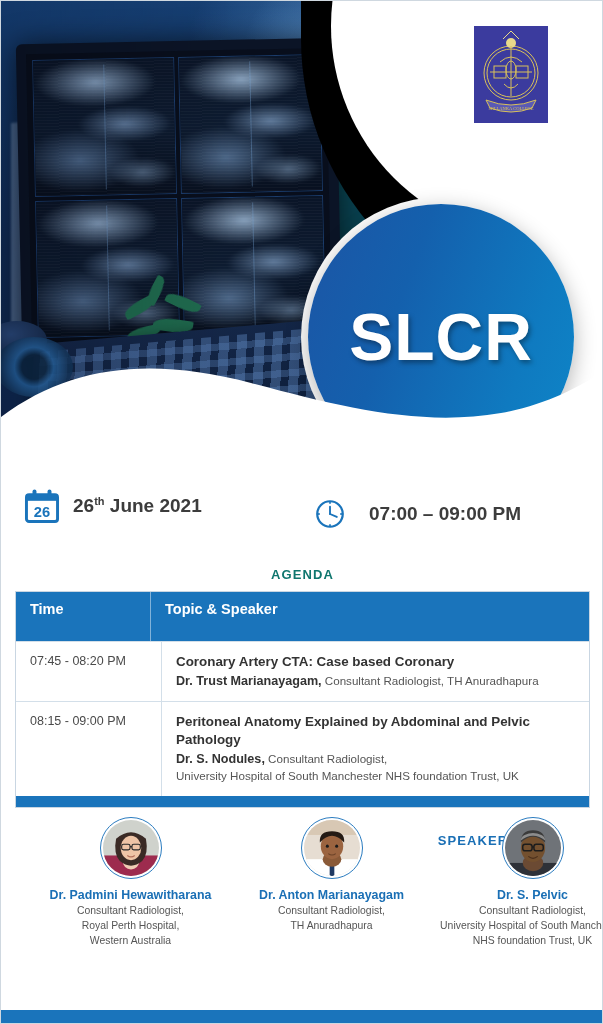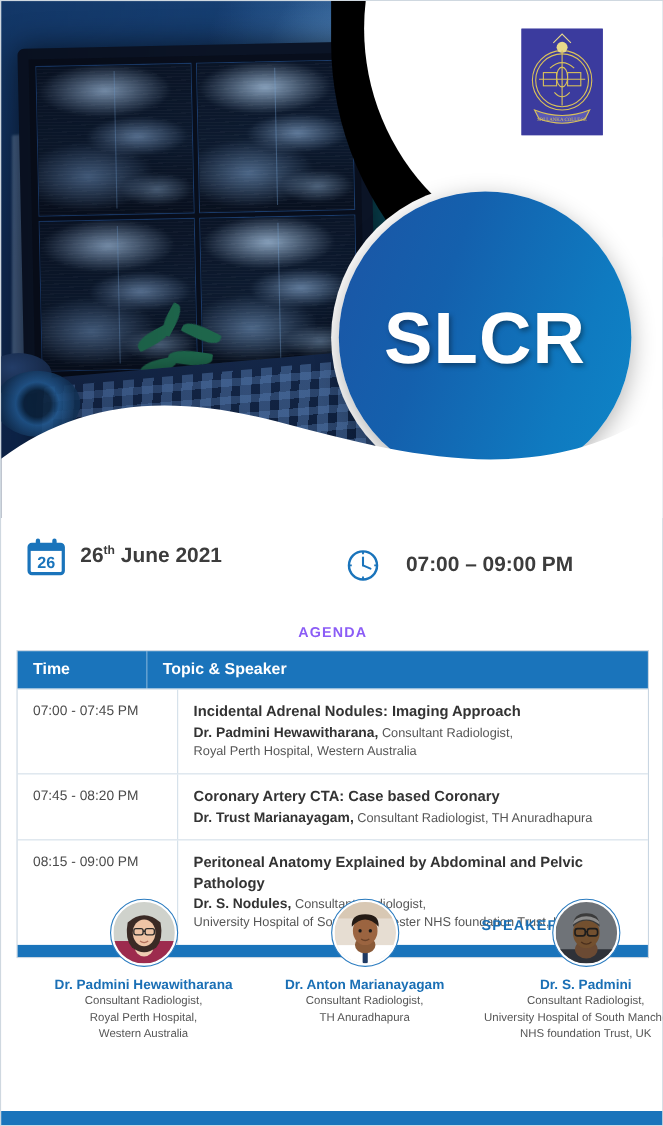--- a/index.html
+++ b/index.html
@@ -144,21 +144,21 @@
     position:absolute;left:330px;top:-190px;width:430px;height:430px;
     background:#ffffff;border-radius:50%;
   }
   .white-cut2{
     position:absolute;left:395px;top:210px;width:330px;height:300px;
     background:#ffffff;border-radius:50%;
   }
 
   
   .badge{
-    position:absolute;left:300px;top:166px;width:280px;height:280px;
+    position:absolute;left:300px;top:196px;width:280px;height:280px;
     border-radius:50%;
     background:#ffffff;
     padding:7px;box-sizing:border-box;
   }
   .badge-inner{
     width:100%;height:100%;border-radius:50%;
     background:linear-gradient(110deg,#1c55a5 0%,#1460ad 35%,#0f7ac0 75%,#0e86c8 100%);
     display:flex;flex-direction:column;align-items:center;justify-content:center;
     box-shadow:0 6px 22px rgba(0,0,0,.30);
   }
@@ -189,30 +189,30 @@
   .meta-time{left:312px;top:14px;gap:12px;}
   .cal-icon{width:38px;height:38px;margin-right:12px;flex:none;}
   .clock-icon{width:34px;height:34px;margin-right:10px;flex:none;}
   .date-text{color:#3c3c3c;font-weight:bold;font-size:19px;line-height:1.27;}
   .date-text sup{font-size:11px;}
   .time-text{color:#3c3c3c;font-weight:bold;font-size:19px;}
 
   
   .agenda-title{
     position:absolute;left:0;top:566px;width:603px;text-align:center;
-    color:#8b5cf6;font-weight:bold;font-size:13px;letter-spacing:1.1px;
+    color:#0f766e;font-weight:bold;font-size:13px;letter-spacing:1.1px;
   }
   .table{
     position:absolute;left:14px;top:590px;width:575px;
     border:1px solid #c9d6e2;box-sizing:border-box;background:#ffffff;
   }
   .thead{
     display:flex;background:#1a74bb;color:#ffffff;font-weight:bold;font-size:14.5px;
   }
-  .th-time{width:118px;padding:9px 0 9px 14px;box-sizing:border-box;
+  .th-time{width:135px;padding:9px 0 24px 14px;box-sizing:border-box;
            border-right:1px solid rgba(255,255,255,.45);}
   .th-topic{flex:1;padding:9px 0 9px 14px;box-sizing:border-box;}
   .trow{display:flex;border-top:1px solid #d3dfe9;}
   .trow:first-of-type{border-top:none;}
   .td-time{
     width:146px;padding:12px 6px 12px 14px;box-sizing:border-box;
     border-right:1px solid #d3dfe9;color:#4a4a4a;font-size:12.5px;
   }
   .td-topic{flex:1;padding:11px 10px 11px 14px;box-sizing:border-box;}
   .topic-title{color:#333333;font-weight:bold;font-size:13.4px;line-height:1.38;}
@@ -367,28 +367,20 @@
   </div>
 
   <div class="agenda-title">AGENDA</div>
 
   <div class="table">
     <div class="thead">
       <div class="th-time">Time</div>
       <div class="th-topic">Topic &amp; Speaker</div>
     </div>
 
-    <div class="trow">
-      <div class="td-time">07:00 - 07:45 PM</div>
-      <div class="td-topic">
-        <div class="topic-title">Incidental Adrenal Nodules: Imaging Approach</div>
-        <div class="topic-speaker"><span>Dr. Padmini Hewawitharana,</span><span class="role"> Consultant Radiologist,</span></div>
-        <div class="topic-aff">Royal Perth Hospital, Western Australia</div>
-      </div>
-    </div>
 
     <div class="trow">
       <div class="td-time">07:45 - 08:20 PM</div>
       <div class="td-topic">
         <div class="topic-title">Coronary Artery CTA: Case based Coronary</div>
         <div class="topic-speaker"><span>Dr. Trust Marianayagam,</span><span class="role"> Consultant Radiologist, TH Anuradhapura</span></div>
         <div class="topic-aff"></div>
       </div>
     </div>
 
@@ -463,21 +455,21 @@
             <ellipse cx="30" cy="30" rx="13" ry="15" fill="#73502f"></ellipse>
             <path d="M17 24 q13 -12 26 0 q0 -13 -13 -13 q-13 0 -13 13z" fill="#3b3b3b"></path>
             <path d="M17 22 q6 -5 13 -5 q7 0 13 5 q0 -4 -4 -6 q-9 -4 -18 0 q-4 2 -4 6z" fill="#8c8c8c"></path>
             <rect x="19" y="26" width="10" height="7" rx="2.5" fill="none" stroke="#1d1d1d" stroke-width="1.6"></rect>
             <rect x="31" y="26" width="10" height="7" rx="2.5" fill="none" stroke="#1d1d1d" stroke-width="1.6"></rect>
             <line x1="29" y1="29" x2="31" y2="29" stroke="#1d1d1d" stroke-width="1.5"></line>
             <path d="M25 39 q5 4 10 0" stroke="#4a2f1c" stroke-width="1.3" fill="none"></path>
           </svg>
         </div>
       </div>
-      <div class="sp-name">Dr. S. Padmini</div>
+      <div class="sp-name">Dr. S. Pelvic</div>
       <div class="sp-aff">Consultant Radiologist,
 University Hospital of South Manchester
 NHS foundation Trust, UK</div>
     </div>
 
   </div>
 
   <div class="bottom-bar"></div>
 </div>
 

